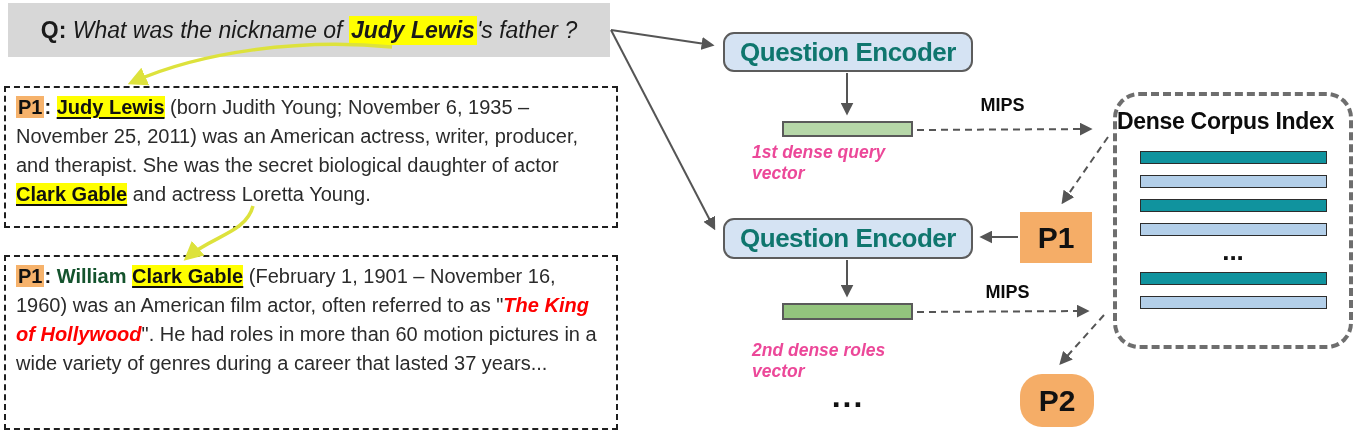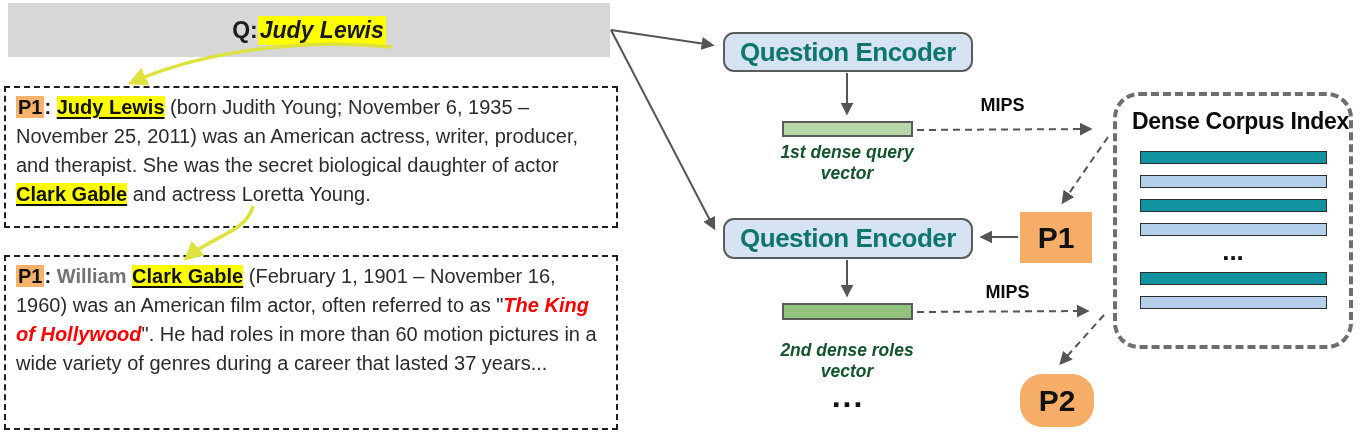--- a/index.html
+++ b/index.html
@@ -22,21 +22,21 @@
 
   
   .passage {
     left:4px; width:614px; border:2px dashed #1f1f1f; box-sizing:border-box;
     padding:5px 10px 0 10px; font-size:20px; line-height:29px; color:#2b2b2b;
   }
   #passage1 { top:86px; height:142px; }
   #passage2 { top:255px; height:175px; }
   .p-label { background:#f6b26b; font-weight:bold; color:#111; padding:0 2px; }
   .p-colon { font-weight:bold; color:#111; }
-  .p-bold  { font-weight:bold; color:#737373; }
+  .p-bold  { font-weight:bold; color:#14532d; }
   .hl-entity {
     background:#ffff00; font-weight:bold; color:#111;
     text-decoration:underline; text-decoration-thickness:2px; text-underline-offset:3px;
   }
   .red-phrase { color:#fe0000; font-weight:bold; font-style:italic; }
 
   
   .encoder {
     left:723px; width:250px; height:40px; background:#d5e3f3;
     border:2px solid #5c5c5c; border-radius:11px; box-sizing:border-box;
@@ -45,22 +45,22 @@
   }
   #encoder1 { top:32px; }
   #encoder2 { top:218px; height:41px; }
 
   
   .qvec { left:782px; width:131px; box-sizing:border-box; border:2px solid #5a5a5a; }
   #qvec1 { top:121px; height:16px; background:#b6d7a8; }
   #qvec2 { top:303px; height:17px; background:#93c47d; }
 
   .vec-caption {
-    left:752px; width:190px; text-align:center;
-    font-size:17.5px; line-height:21px; font-weight:bold; font-style:italic; color:#14532d;
+    left:752px; width:190px; text-align:left;
+    font-size:17.5px; line-height:21px; font-weight:bold; font-style:italic; color:#ec4899;
   }
   #vec-caption1 { top:142px; }
   #vec-caption2 { top:340px; }
 
   .mips { width:95px; text-align:center; font-size:18px; font-weight:bold; color:#0c0c0c; }
   #mips1 { left:955px; top:95px; }
   #mips2 { left:960px; top:282px; }
 
   .pnode {
     background:#f5ad67; display:flex; align-items:center; justify-content:center;
@@ -73,36 +73,36 @@
     left:817px; top:378px; width:62px; text-align:center;
     font-size:32px; font-weight:bold; letter-spacing:2px; color:#111;
   }
 
   
   #corpus-index {
     left:1113px; top:92px; width:240px; height:257px; box-sizing:border-box;
     border:4px dashed #6e6e6e; border-radius:26px;
   }
   #corpus-index-title {
-    margin-top:12px; text-align:right; font-size:23px; font-weight:bold;
+    margin-top:12px; text-align:left; font-size:23px; font-weight:bold;
     color:#0c0c0c; letter-spacing:-0.3px;
   }
   #index-bars { margin-top:16px; display:flex; flex-direction:column; align-items:center; gap:11px; }
   .bar { width:187px; height:13px; box-sizing:border-box; border:1px solid #2d2d2d; }
   .bar.teal  { background:#10939e; }
   .bar.light { background:#b3cfe9; }
   .index-ellipsis { height:14px; line-height:8px; font-size:26px; font-weight:bold; color:#111; }
 
   #arrow-overlay { left:0; top:0; width:1367px; height:434px; pointer-events:none; }
 </style>
 </head>
 <body>
 
 <div class="abs" id="question-box">
-  <span class="q-prefix">Q:</span><span class="q-entity">Judy Lewis</span>
+  <span class="q-prefix">Q:</span><span class="q-italic"> What was the nickname of </span><span class="q-entity">Judy Lewis</span><span class="q-italic">'s father ?</span>
 </div>
 
 <div class="abs passage" id="passage1">
   <span class="p-label">P1</span><span class="p-colon">: </span><span class="hl-entity">Judy Lewis</span><span> (born Judith Young; November 6, 1935 – November 25, 2011) was an American actress, writer, producer, and therapist. She was the secret biological daughter of actor </span><span class="hl-entity">Clark Gable</span><span> and actress Loretta Young.</span>
 </div>
 
 <div class="abs passage" id="passage2">
   <span class="p-label">P1</span><span class="p-colon">: </span><span class="p-bold">William </span><span class="hl-entity">Clark Gable</span><span> (February 1, 1901 – November 16, 1960) was an American film actor, often referred to as "</span><span class="red-phrase">The King of Hollywood</span><span>". He had roles in more than 60 motion pictures in a wide variety of genres during a career that lasted 37 years...</span>
 </div>
 

